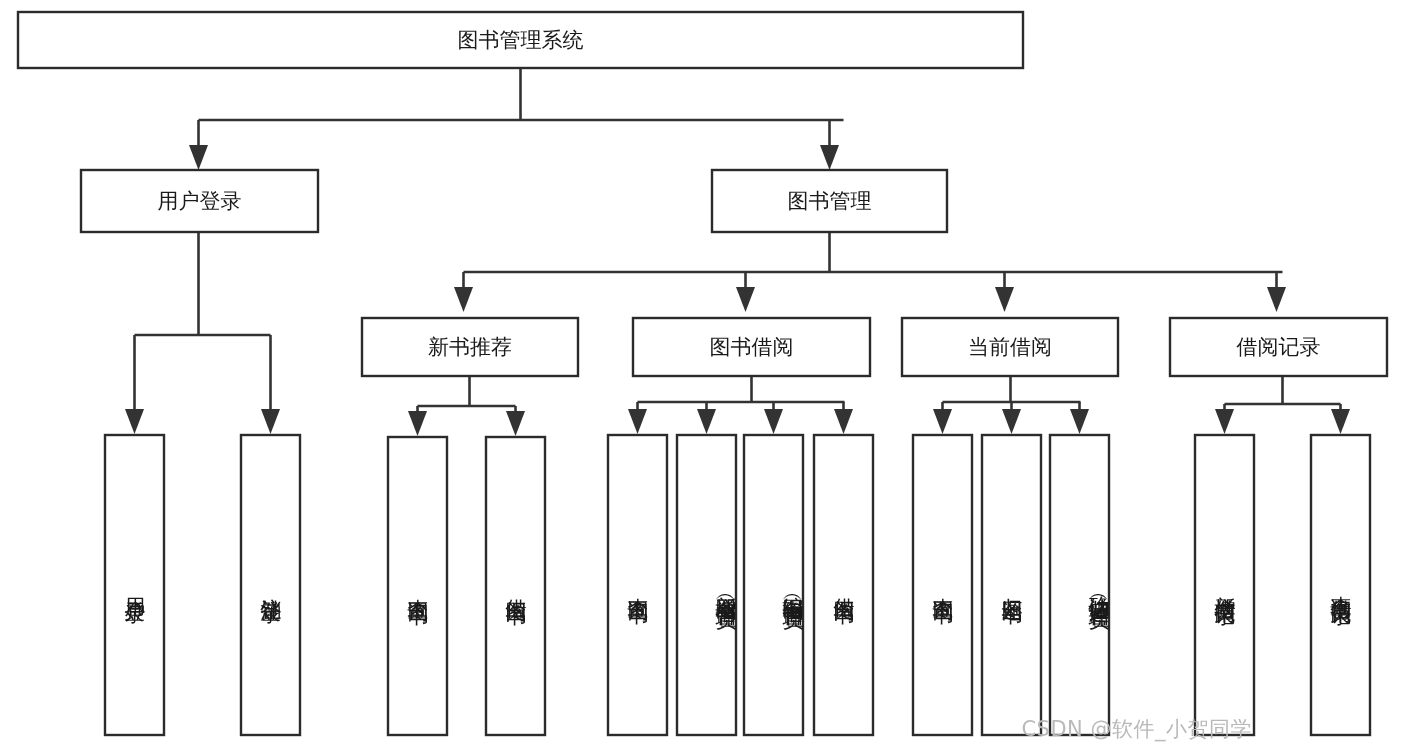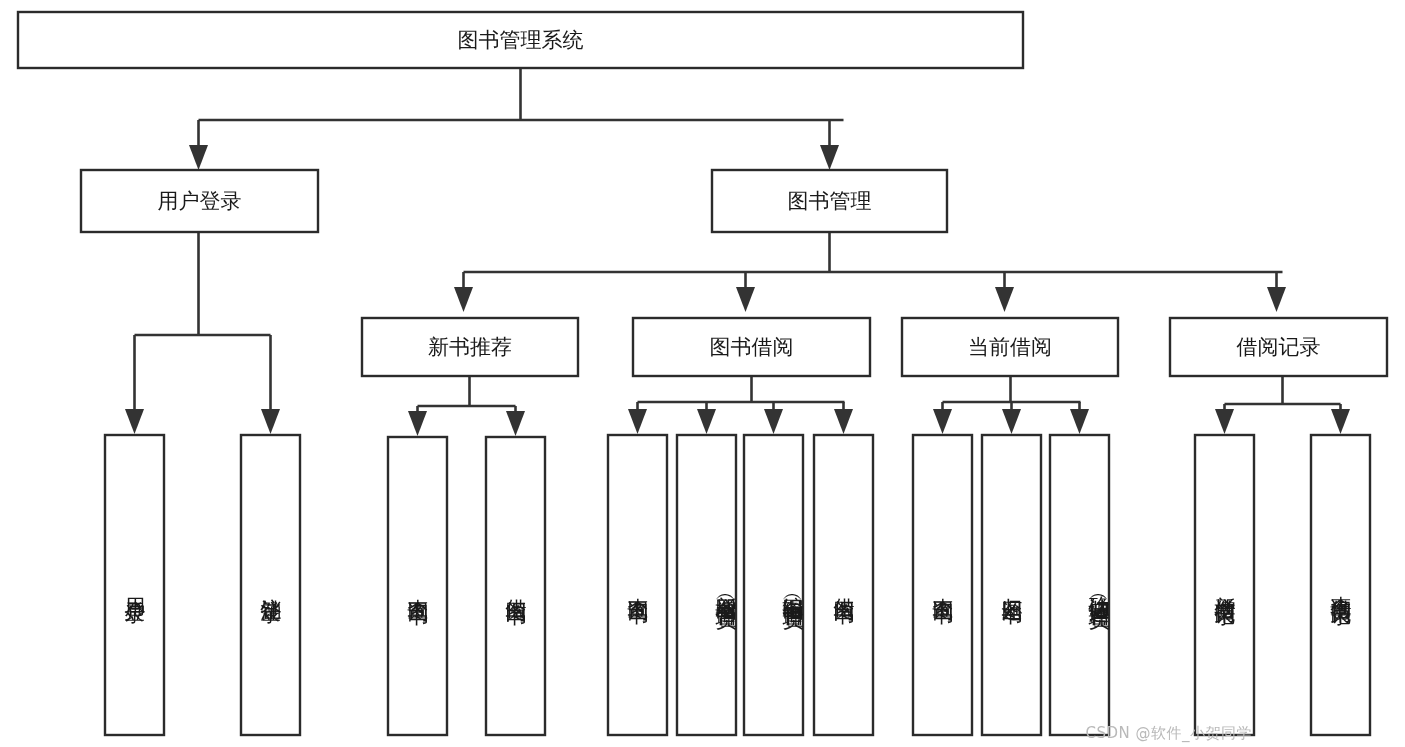--- a/index.html
+++ b/index.html
@@ -67,21 +67,21 @@
     user-select: none;
   }
   .leaf-label.centered {
     align-items: center;
   }
   .watermark {
     position: absolute;
     right: 8px;
     bottom: 4px;
     font-family: "DejaVu Sans", "Liberation Sans", sans-serif;
-    font-size: 15px;
+    font-size: 21px;
     color: #b9b9b9;
     white-space: nowrap;
     letter-spacing: 0.5px;
   }
 </style>
 </head>
 <body>
 
 <div id="diagram-root">
 

